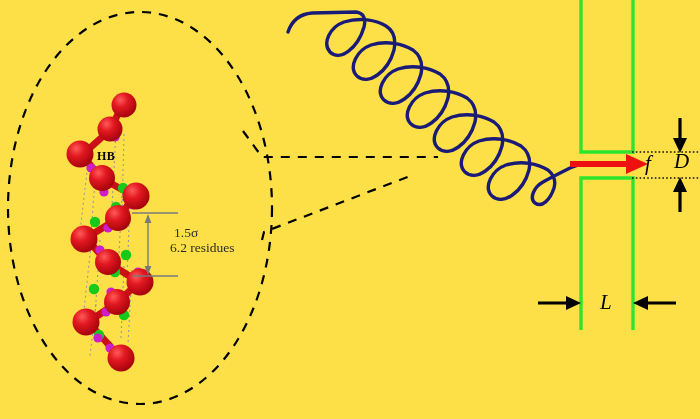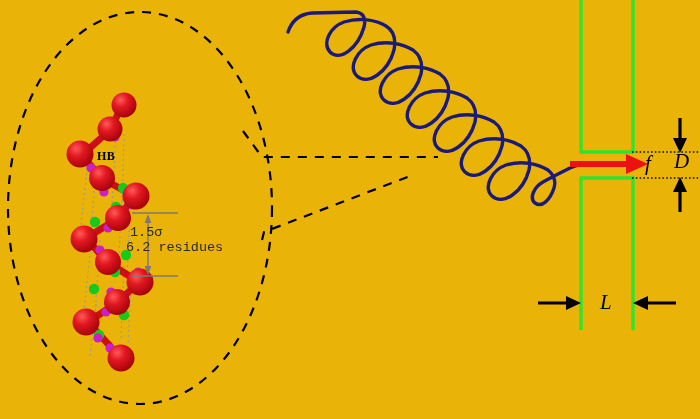--- a/index.html
+++ b/index.html
@@ -5,21 +5,21 @@
 <style>
   html, body {
     margin: 0;
     padding: 0;
     background: #ffffff;
   }
   #figure-root {
     position: relative;
     width: 700px;
     height: 419px;
-    background: #eab308;
+    background: #fde047;
     overflow: hidden;
     font-family: "Liberation Sans", sans-serif;
   }
   #figure-svg {
     position: absolute;
     left: 0;
     top: 0;
     width: 700px;
     height: 419px;
   }
@@ -29,24 +29,25 @@
     color: #000000;
     line-height: 1.05;
   }
   .lbl-hb {
     font-family: "Liberation Serif", serif;
     font-weight: bold;
     font-size: 12px;
     letter-spacing: 0.3px;
   }
   .lbl-dim {
-    font-family: Liberation Mono, monospace;
+    font-family: Liberation Serif, serif;
     font-size: 13.5px;
     color: #2b2b2b;
     text-align: left;
+    margin-left: 44px;
   }
   .lbl-math {
     font-family: "Liberation Serif", serif;
     font-style: italic;
     font-size: 21px;
     color: #000000;
   }
 </style>
 </head>
 <body>

